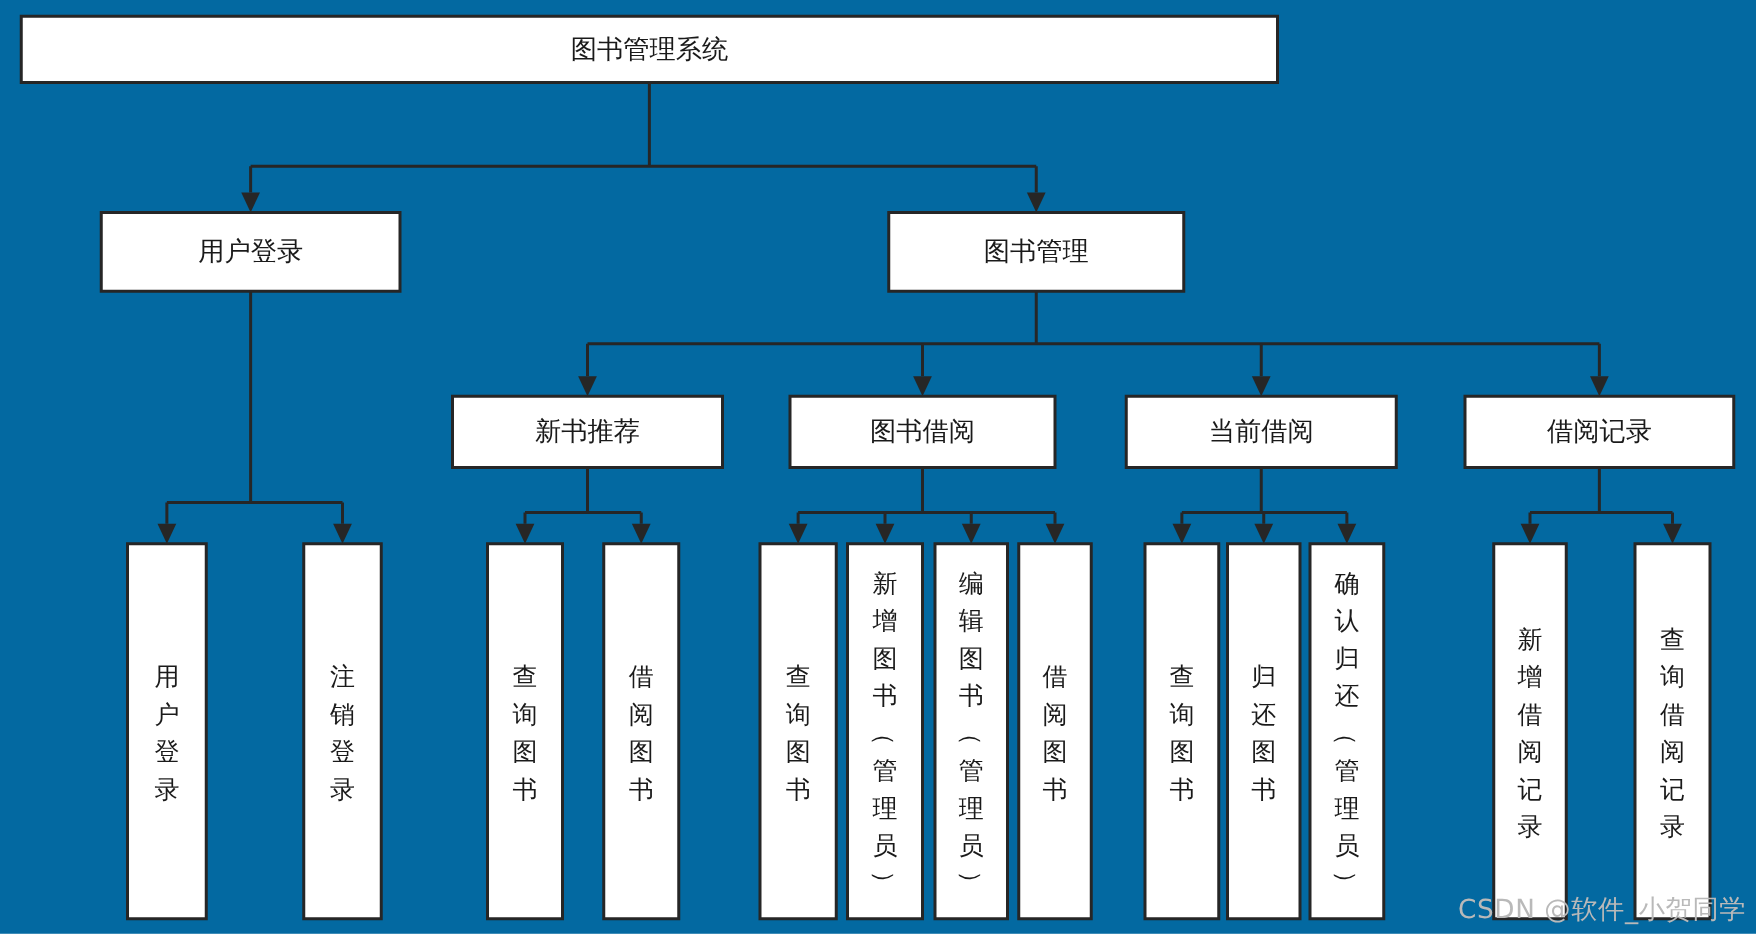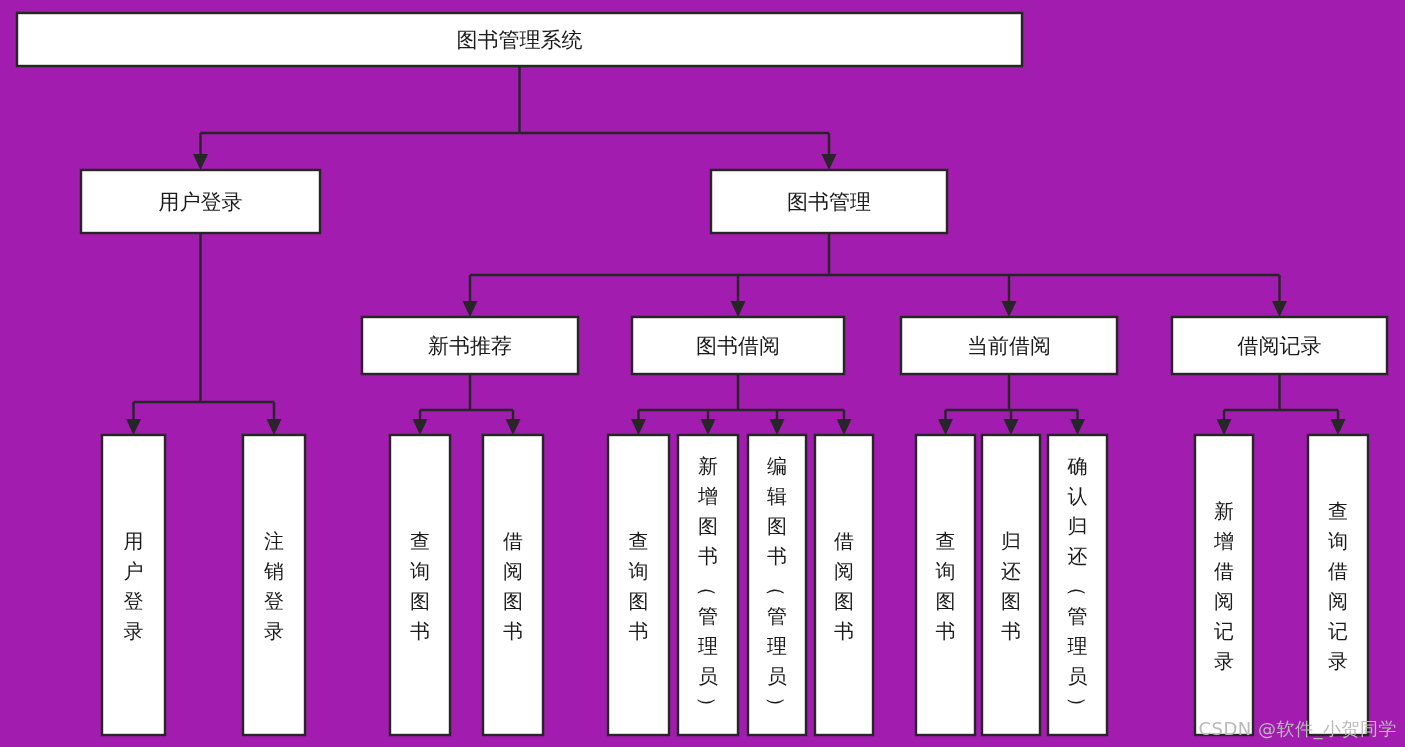--- a/index.html
+++ b/index.html
@@ -10,21 +10,21 @@
   body {
     width: 1405px;
     height: 747px;
     font-family: "DejaVu Sans", "Liberation Sans", sans-serif;
     overflow: hidden;
   }
   #diagram-root {
     position: relative;
     width: 1405px;
     height: 747px;
-    background: #a21caf;
+    background: #0369a1;
   }
   svg.diagram {
     position: absolute;
     top: 0;
     left: 0;
     width: 1405px;
     height: 747px;
   }
   .node-box {
     fill: #ffffff;
@@ -57,21 +57,21 @@
     font-family: "DejaVu Sans", "Liberation Sans", sans-serif;
     font-size: 20px;
     fill: #1a1a1a;
     text-anchor: middle;
   }
   .watermark {
     position: absolute;
     right: 8px;
     bottom: 6px;
     font-family: "DejaVu Sans", "Liberation Sans", sans-serif;
-    font-size: 18px;
+    font-size: 21px;
     color: #b9b9b9;
     white-space: nowrap;
     letter-spacing: 0.5px;
     pointer-events: none;
   }
 </style>
 </head>
 <body>
 
 <div id="diagram-root">

